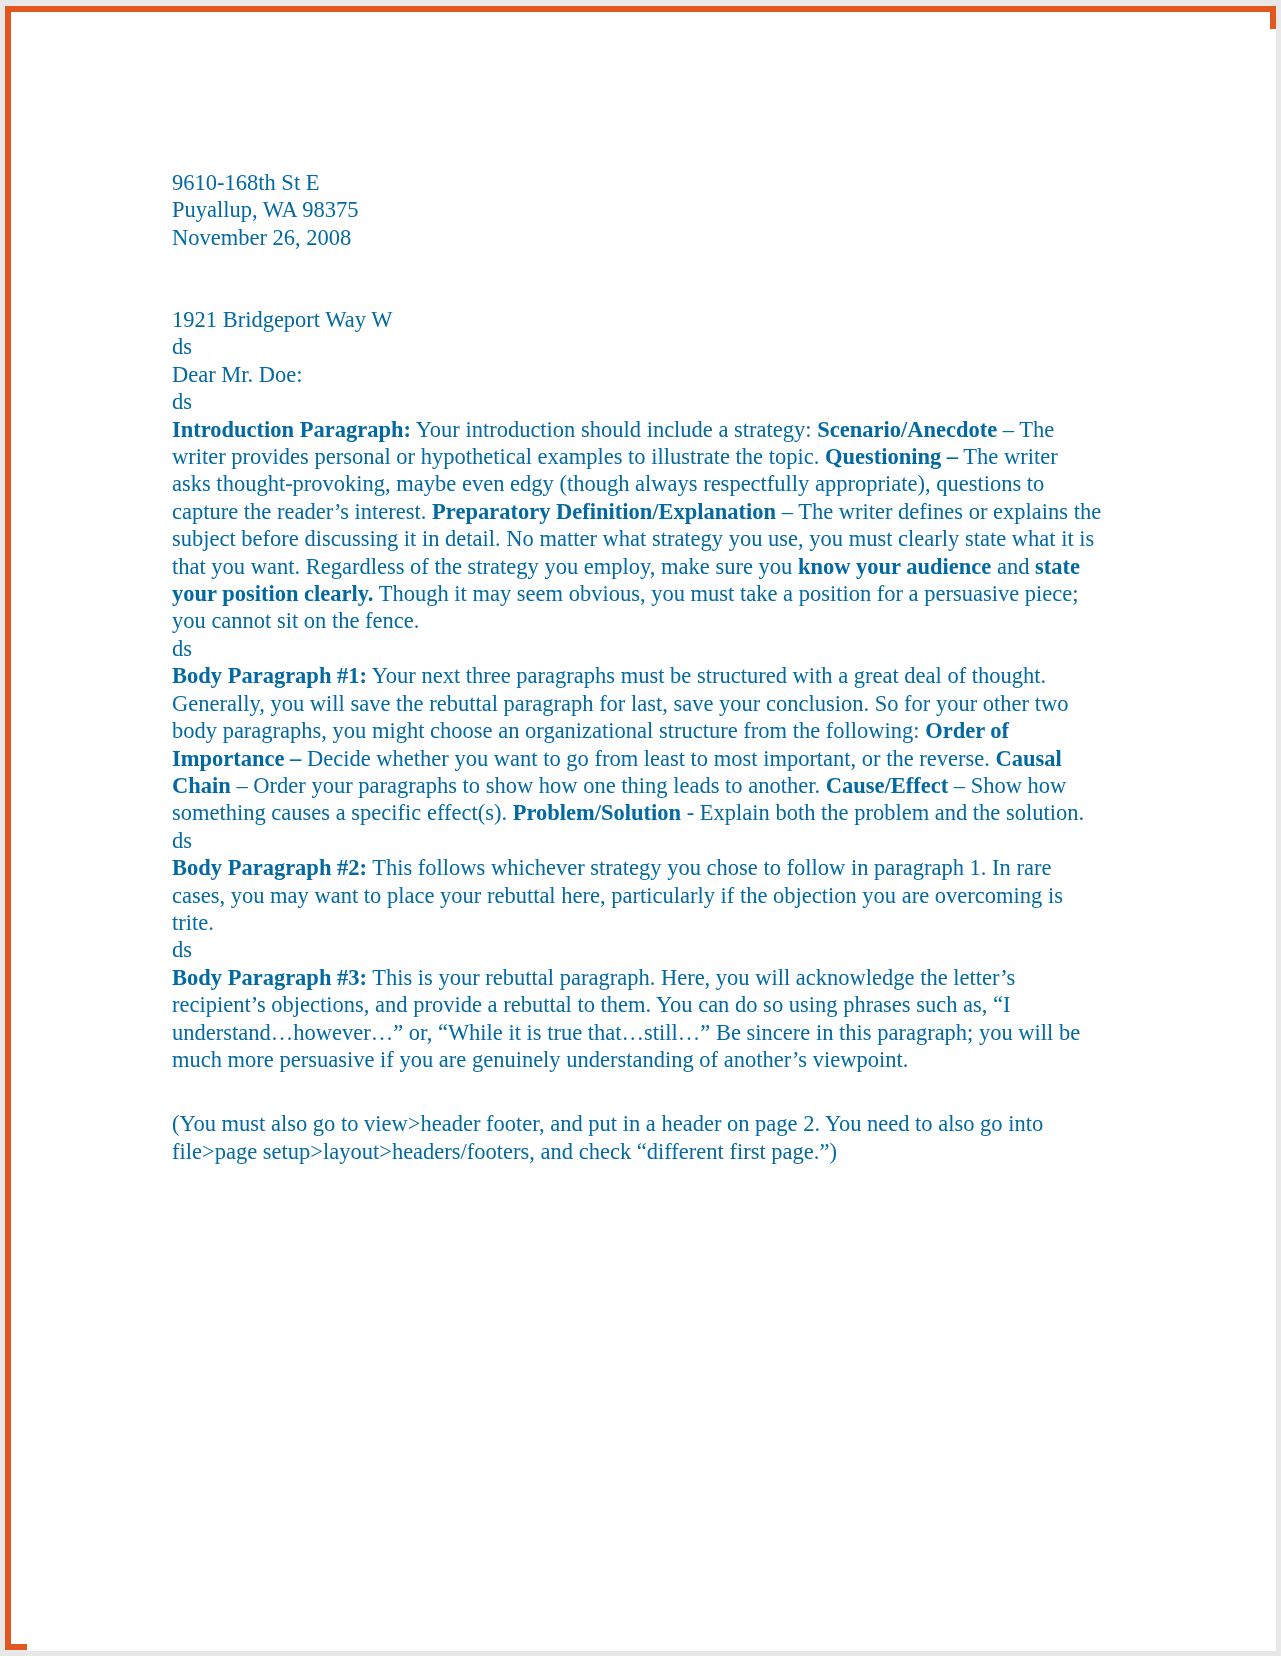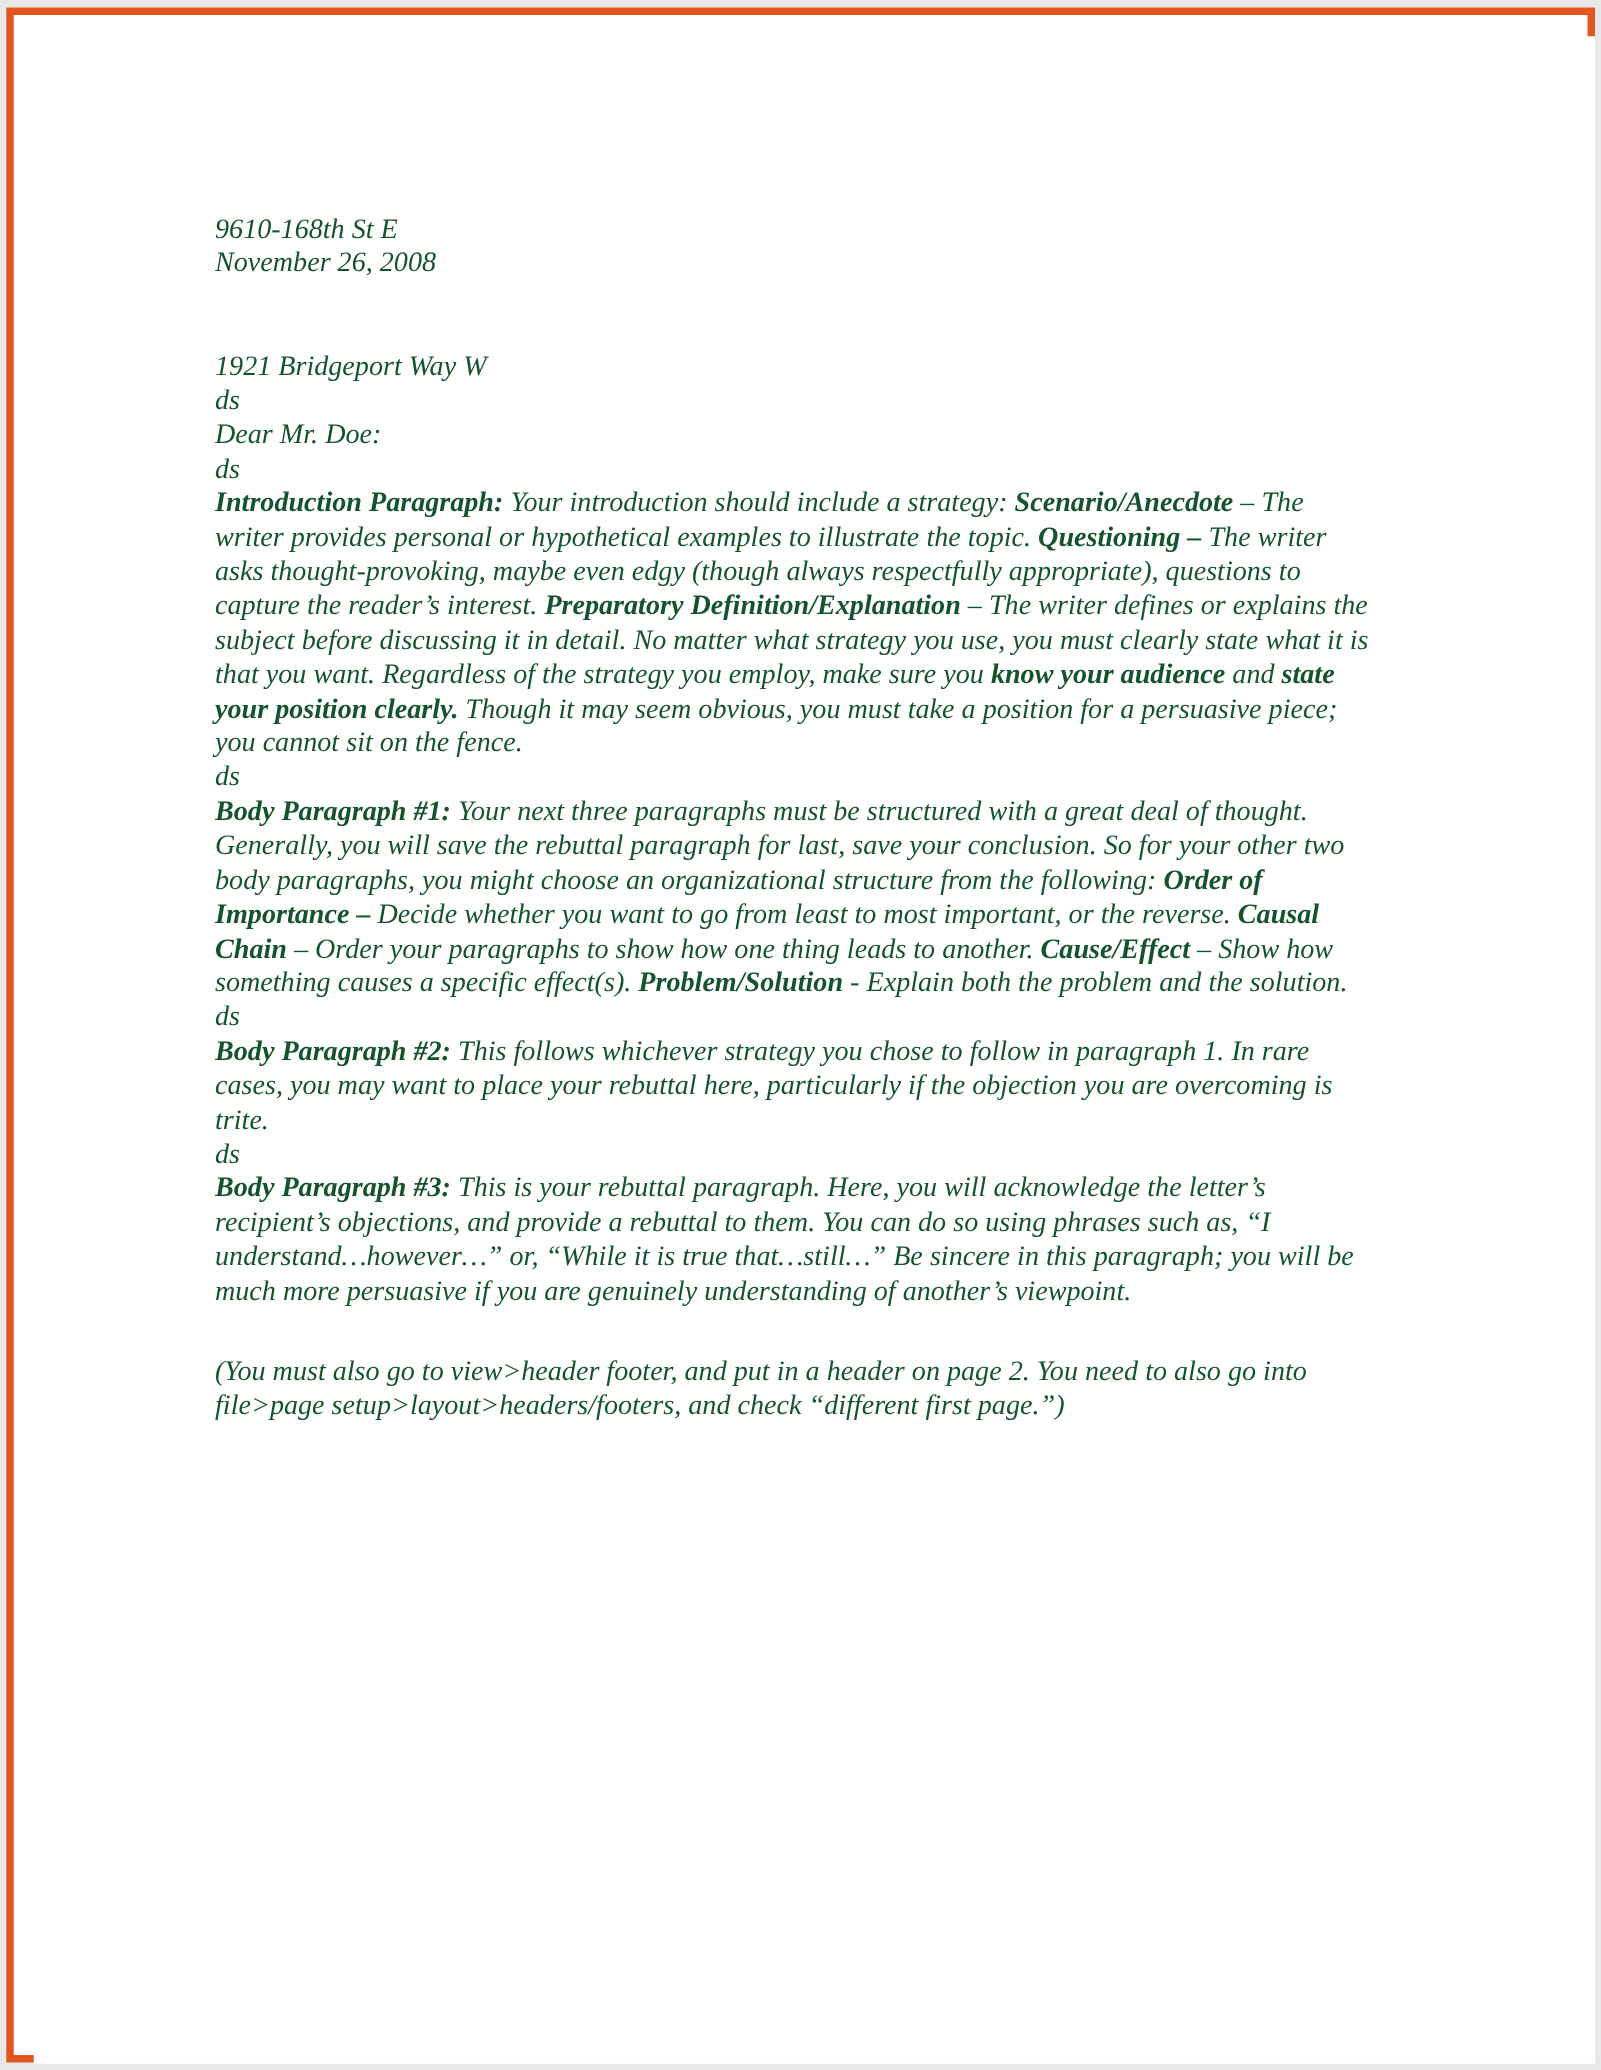--- a/index.html
+++ b/index.html
@@ -39,25 +39,24 @@
     height: 1622px;
     background: #ffffff;
     box-sizing: border-box;
     overflow: hidden;
   }
   .content {
     position: absolute;
     left: 145px;
     top: 140px;
     width: 930px;
-    color: #14532d;
+    color: #0369a1;
     font-size: 22.5px;
     line-height: 27.4px;
     text-align: left;
-    font-style: italic;
   }
   .line {
     white-space: pre-wrap;
   }
   .para {
     margin: 0;
     white-space: normal;
   }
   .gap-qs {
     height: 27.4px;
@@ -80,20 +79,21 @@
 </style>
 </head>
 <body>
 
 <div class="scan-frame">
   <div class="border-outer">
     <div class="page-sheet">
       <div class="content">
 
         <div class="line">9610-168th St E</div>
+        <div class="line">Puyallup, WA 98375</div>
         <div class="line">November 26, 2008</div>
 
         <div class="gap-qs"></div>
 
 
         <div class="gap-block"></div>
 
         <div class="line">1921 Bridgeport Way W</div>
 
         <div class="line marker">ds</div>

